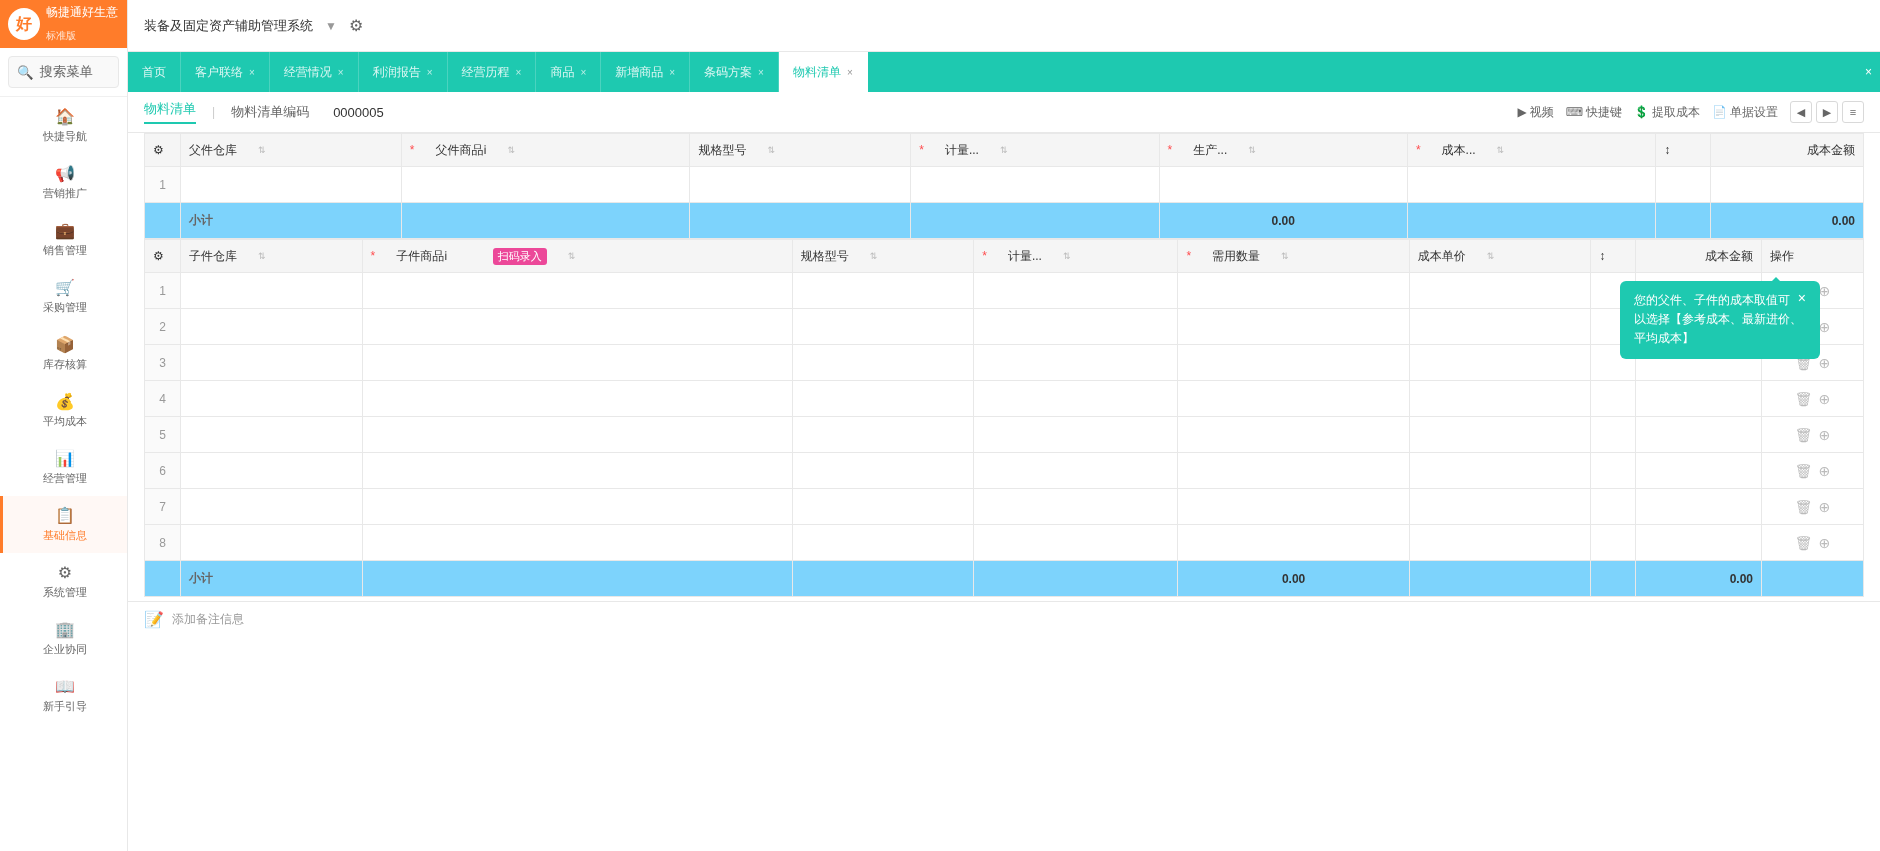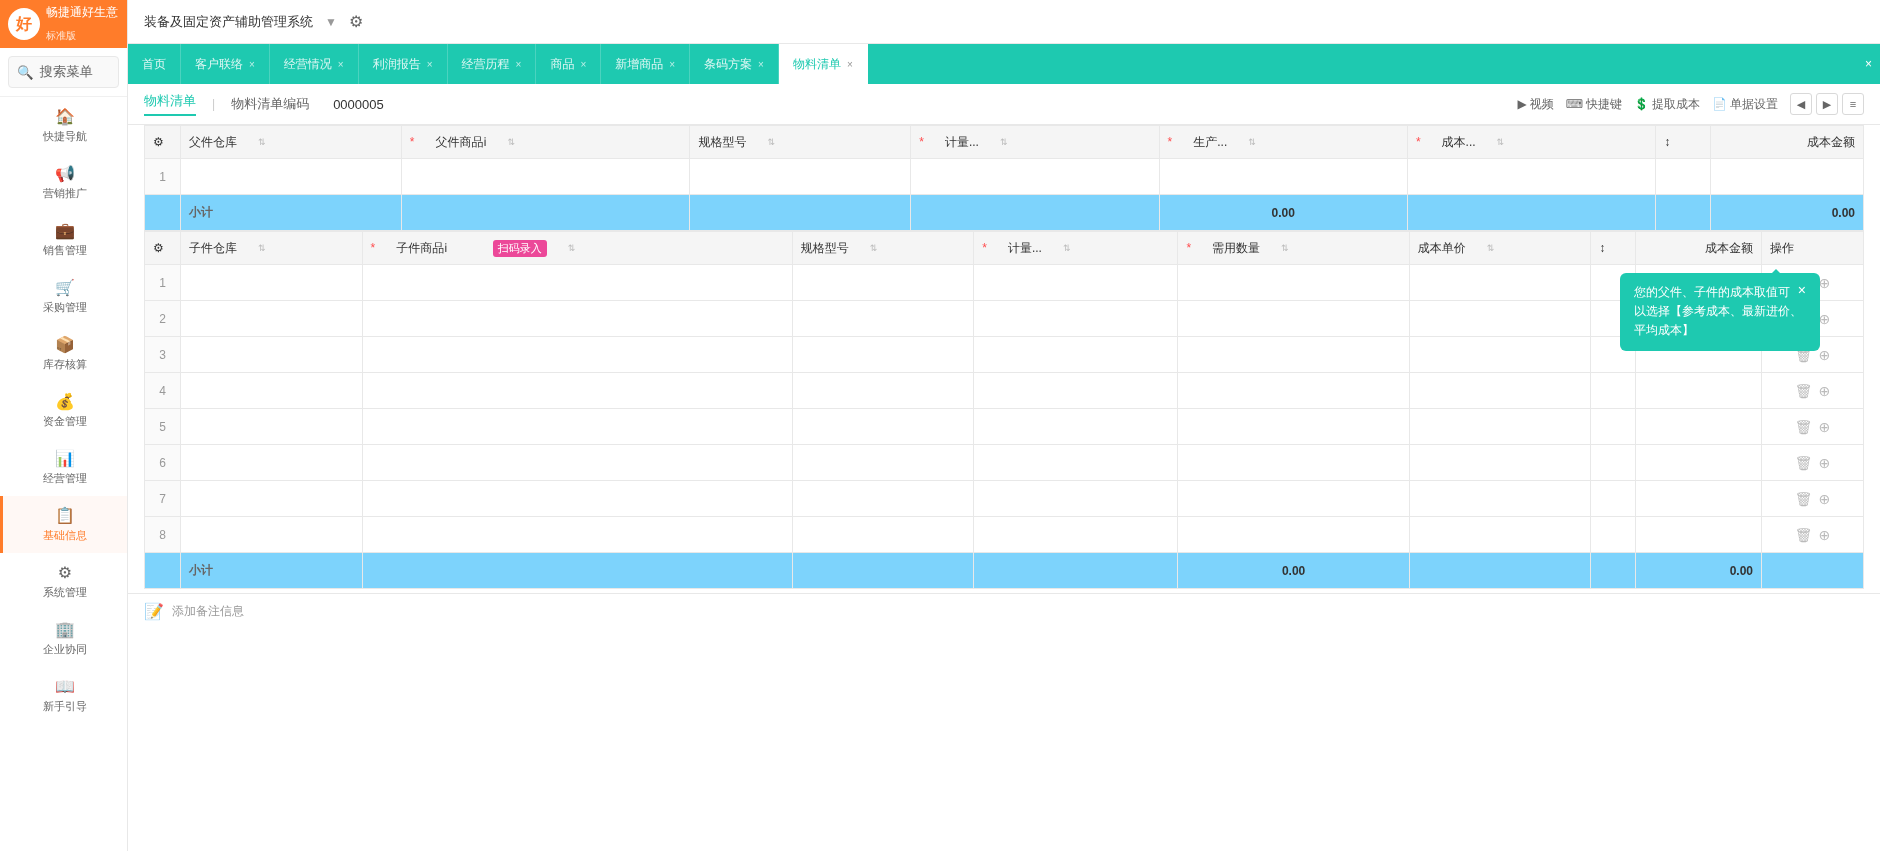--- a/index.html
+++ b/index.html
@@ -71,21 +71,21 @@
     .main {
       flex: 1;
       display: flex;
       flex-direction: column;
       overflow: hidden;
     }
 
     
     .top-header {
       background: #fff;
-      height: 44px;
+      height: 52px;
       display: flex;
       align-items: center;
       justify-content: space-between;
       padding: 0 16px;
       border-bottom: 1px solid #e8e8e8;
     }
     .header-left {
       display: flex;
       align-items: center;
       gap: 12px;
@@ -380,21 +380,21 @@
   <div class="sidebar-nav-item">
     <span class="nav-icon">🛒</span>
     <span>采购管理</span>
   </div>
   <div class="sidebar-nav-item">
     <span class="nav-icon">📦</span>
     <span>库存核算</span>
   </div>
   <div class="sidebar-nav-item">
     <span class="nav-icon">💰</span>
-    <span>资金管理</span>
+    <span>平均成本</span>
   </div>
   <div class="sidebar-nav-item">
     <span class="nav-icon">📊</span>
     <span>经营管理</span>
   </div>
   <div class="sidebar-nav-item active">
     <span class="nav-icon">📋</span>
     <span>基础信息</span>
   </div>
   <div class="sidebar-nav-item">

